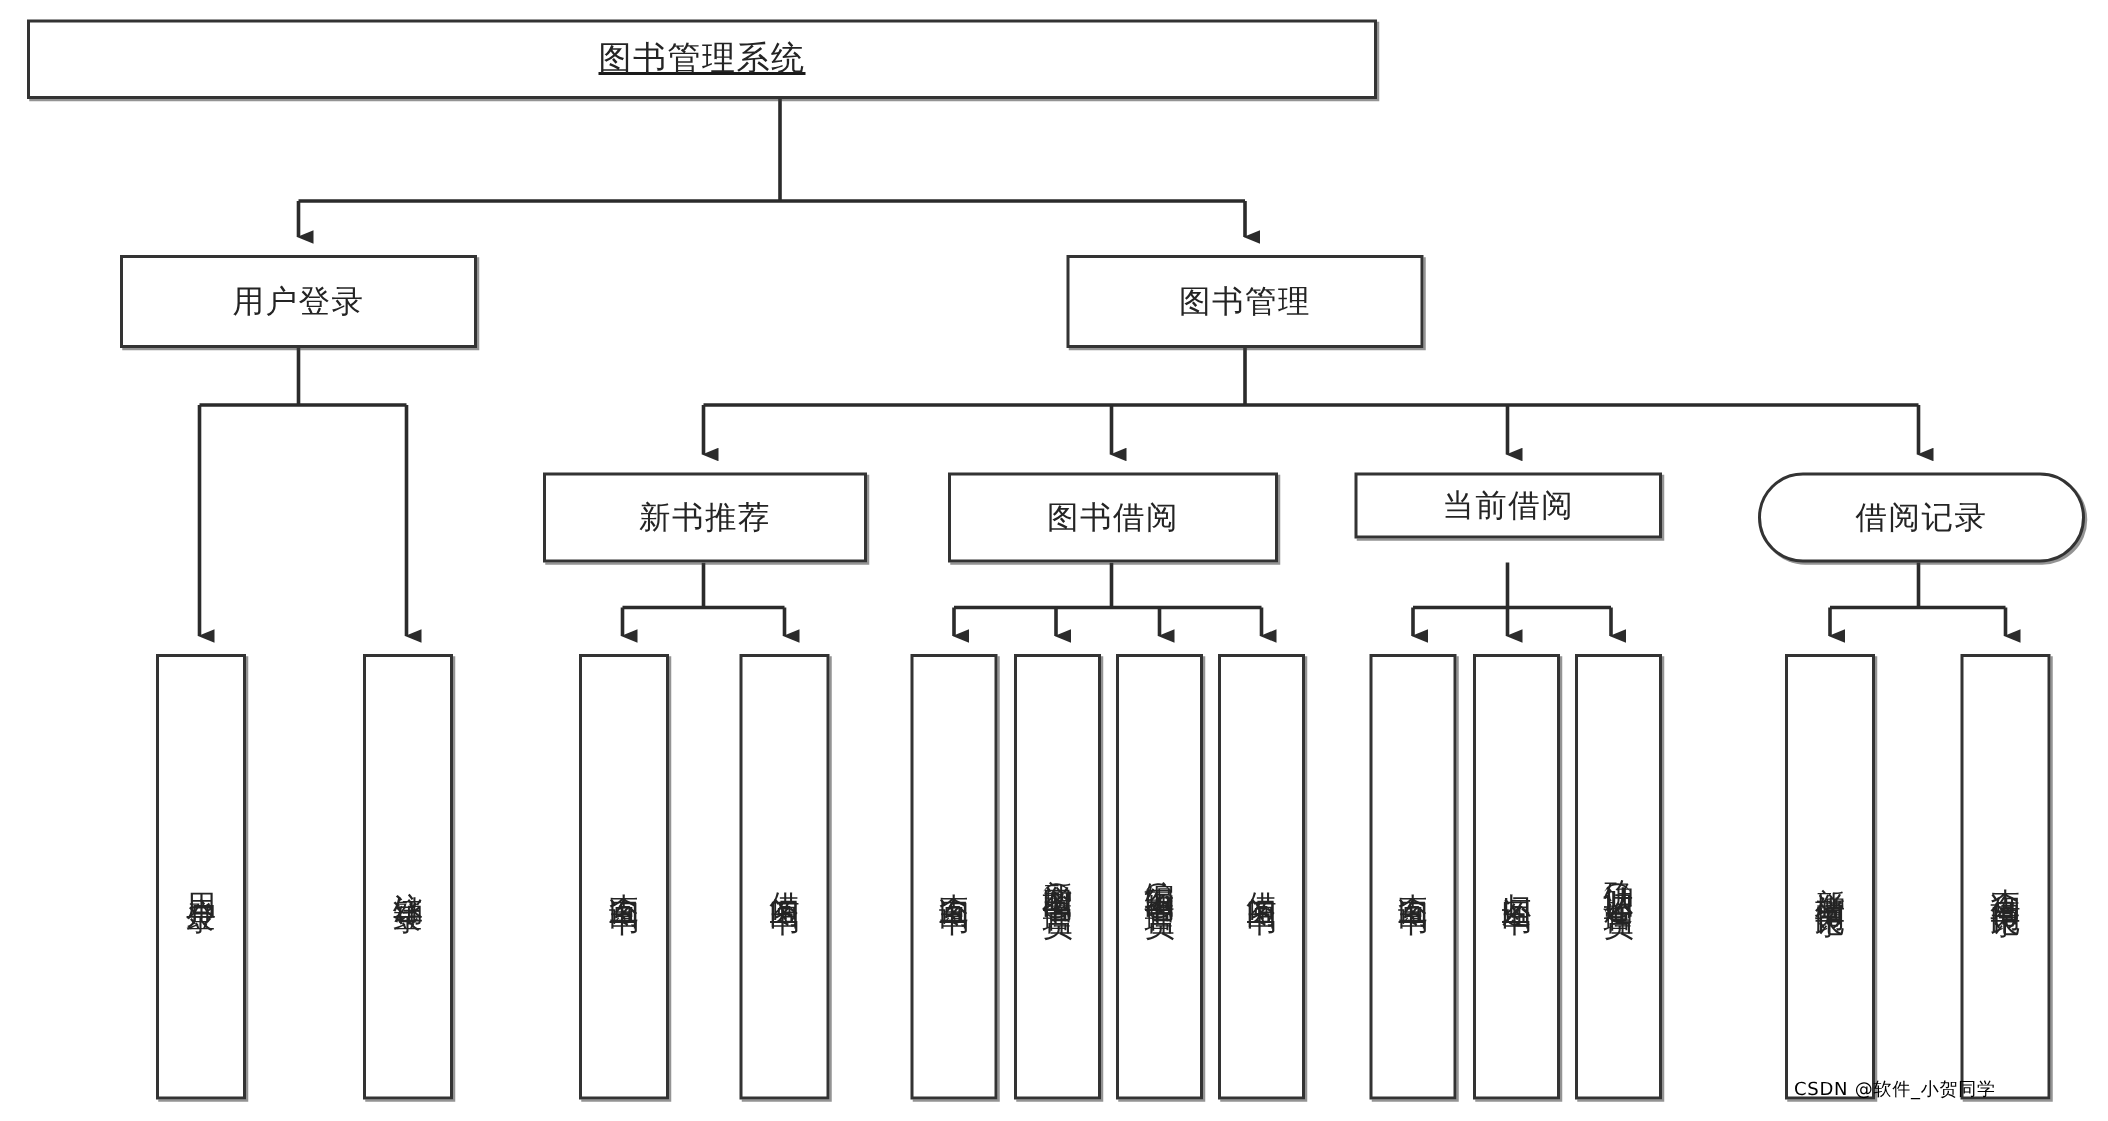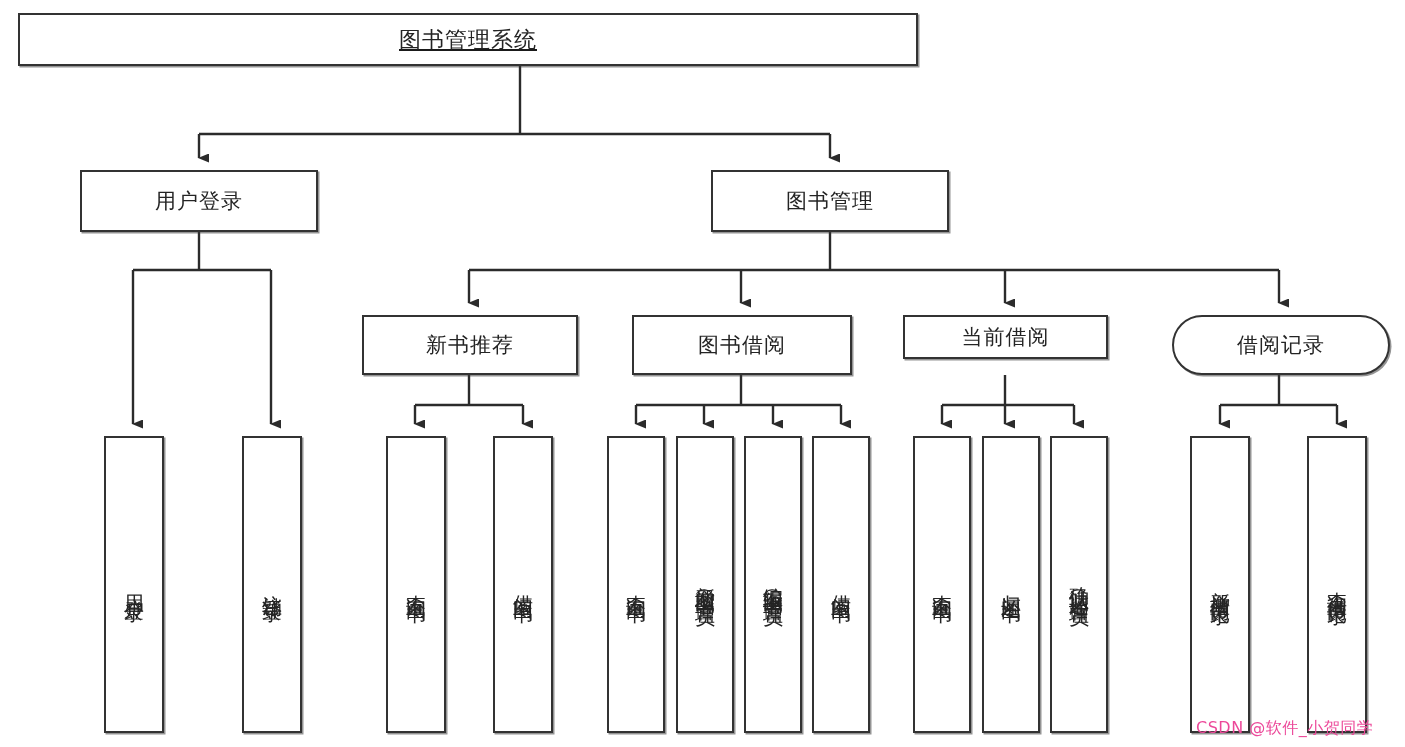--- a/index.html
+++ b/index.html
@@ -47,22 +47,22 @@
   .node.vertical .label {
     writing-mode: vertical-rl;
     text-orientation: upright;
     font-size: 20px;
     letter-spacing: 3px;
     white-space: nowrap;
   }
   .node.root .label { font-size: 22px; }
   .watermark {
     position: absolute;
-    font-size: 16px;
-    color: #ec4899;
+    font-size: 12px;
+    color: #000000;
     white-space: nowrap;
     letter-spacing: 0.5px;
   }
 </style>
 </head>
 <body>
 
 <div id="canvas">
 
   <svg class="edges" viewBox="0 0 1405 747">

